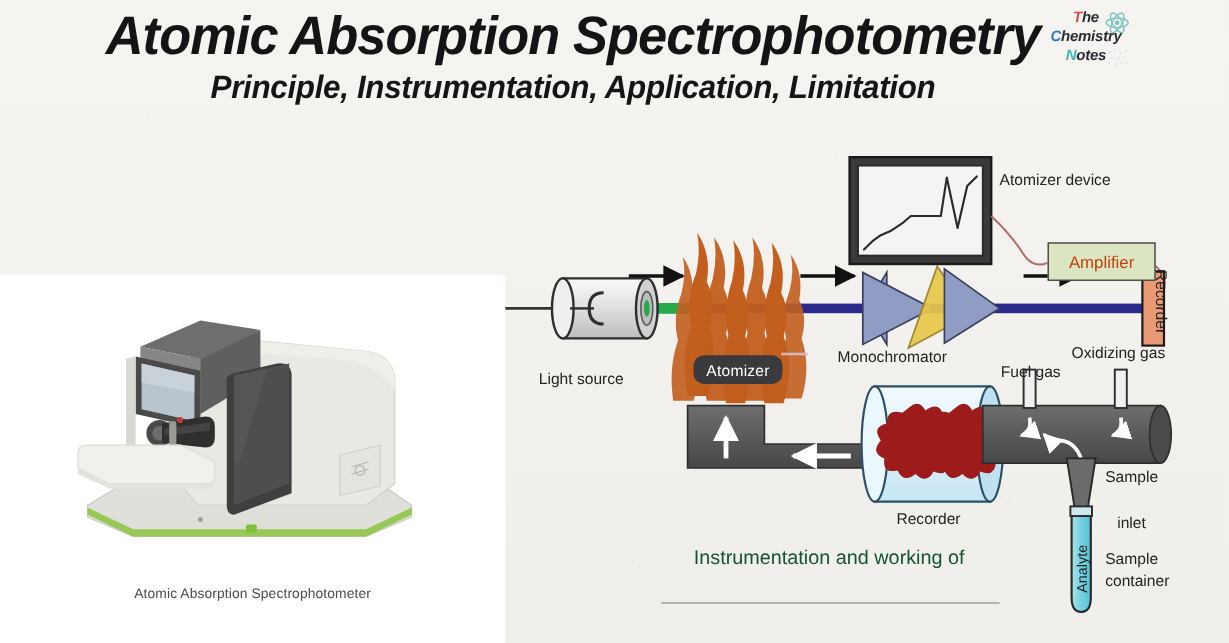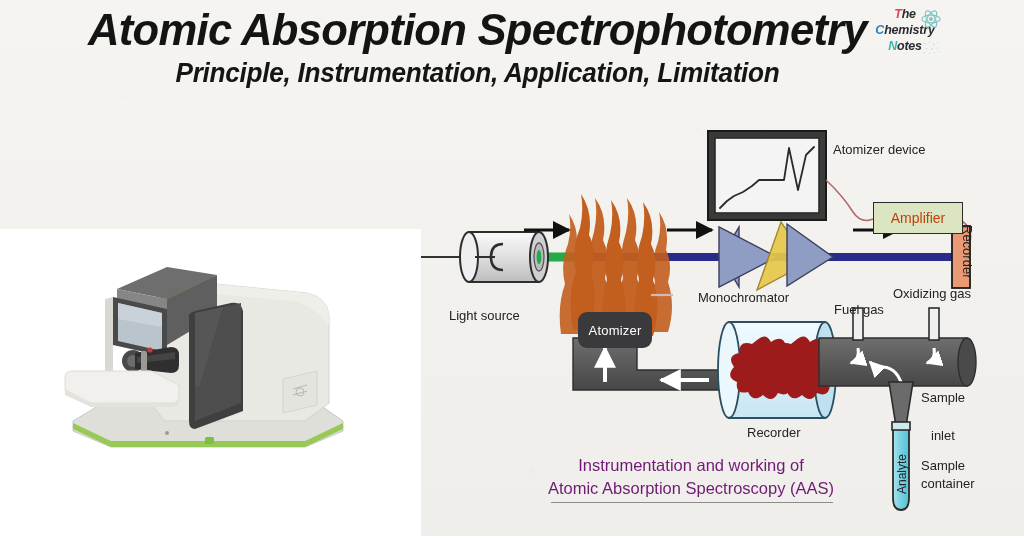--- a/index.html
+++ b/index.html
@@ -72,21 +72,21 @@
   .amp-box{
     position:absolute;background:#dbe5c2;border:1.6px solid #2a2a2a;
     font-size:14px;color:#c2410c;display:flex;align-items:center;justify-content:center;
   }
   .atomizer-pill{
     position:absolute;background:#3a3a3c;border-radius:9px;
     color:#ffffff;font-size:13px;display:flex;align-items:center;justify-content:center;
     letter-spacing:.2px;
   }
   .caption-block{
-    position:absolute;text-align:center;font-size:16.5px;color:#701a75;line-height:23px;
+    position:absolute;text-align:center;font-size:16.5px;color:#14532d;line-height:23px;
     white-space:nowrap;
   }
   .caption-rule{position:absolute;height:1.4px;background:#8c8c8c;}
 </style>
 </head>
 <body>
 
 <div id="root">
 
   <div class="header">
@@ -171,20 +171,21 @@
       <rect x="86" y="98" width="6" height="32" rx="2" fill="#9a9a96"></rect>
       <circle cx="95" cy="97" r="2.6" fill="#c23b3b"></circle>
 
       <path d="M10 124 Q10 118 18 118 L96 118 L124 132 L124 144 Q124 150 116 150 L36 150 L10 138 Z" fill="#f1f0ec" stroke="#dedcd6" stroke-width="1"></path>
       <path d="M10 136 L36 150 L116 150 Q124 150 124 144 L124 148 Q124 154 116 154 L36 154 L10 142 Z" fill="#e3e2dc"></path>
 
       <rect x="150" y="184" width="9" height="7" rx="1.5" fill="#7fbf3f"></rect>
       <circle cx="112" cy="180" r="2" fill="#9a9a96"></circle>
     </svg>
 
+    <div class="photo-caption">Atomic Absorption Spectrophotometer</div>
   </div>
 
   <div class="diagram">
 
     <svg width="603" height="446" viewBox="0 0 603 446">
       <defs>
         <linearGradient id="cylGrad" x1="0" y1="0" x2="0" y2="1">
           <stop offset="0" stop-color="#fafafa"></stop>
           <stop offset=".45" stop-color="#e2e2e2"></stop>
           <stop offset="1" stop-color="#bdbdbd"></stop>
@@ -294,21 +295,21 @@
 
       <g>
         <path d="M468 292 L492 292 L486 330 L486 344 L474 344 L474 330 Z" fill="#6b6b6b" stroke="#2a2a2a" stroke-width="1.6"></path>
         <path d="M472 336 L488 336 L488 408 Q488 420 480 420 Q472 420 472 408 Z" fill="url(#analyteGrad)" stroke="#2a2a2a" stroke-width="1.8"></path>
         <rect x="471" y="332" width="18" height="8" fill="#cfe9ee" stroke="#2a2a2a" stroke-width="1.6"></rect>
       </g>
     </svg>
 
     <div class="dlabel" style="left:28px;top:200px;margin-top:18px;">Light source</div>
 
-    <div class="atomizer-pill" style="left:157px;top:222px;width:74px;height:36px;">Atomizer</div>
+    <div class="atomizer-pill" style="left:157px;top:206px;width:74px;height:24px;">Atomizer</div>
 
     <div class="dlabel" style="left:277px;top:200px;">Monochromator</div>
 
     <div class="dlabel" style="left:412px;top:52px;">Atomizer device</div>
 
     <div class="amp-box" style="left:452px;top:112px;width:88px;height:30px;">Amplifier</div>
 
     <div class="dlabel" style="left:554px;top:135px;transform:rotate(90deg);transform-origin:0 0;">Recorder</div>
 
     <div class="dlabel" style="left:326px;top:335px;">Recorder</div>
@@ -318,17 +319,16 @@
 
     <div class="dlabel" style="left:500px;top:300px;">Sample</div>
     <div class="dlabel" style="left:510px;top:318px;margin-top:20px;">inlet</div>
 
     <div class="dlabel" style="left:500px;top:368px;">Sample</div>
     <div class="dlabel" style="left:500px;top:386px;">container</div>
 
     <div class="dlabel vlabel" style="left:474px;top:404px;transform:rotate(-90deg);font-size:12px;">Analyte</div>
 
     <div class="caption-block" style="left:120px;top:364px;width:300px;">Instrumentation and working of</div>
-    <div class="caption-block" style="left:100px;top:387px;width:340px;">Atomic Absorption Spectroscopy (AAS)</div>
     <div class="caption-rule" style="left:130px;top:412px;width:282px;"></div>
   </div>
 
 </div>
 
 </body></html>

